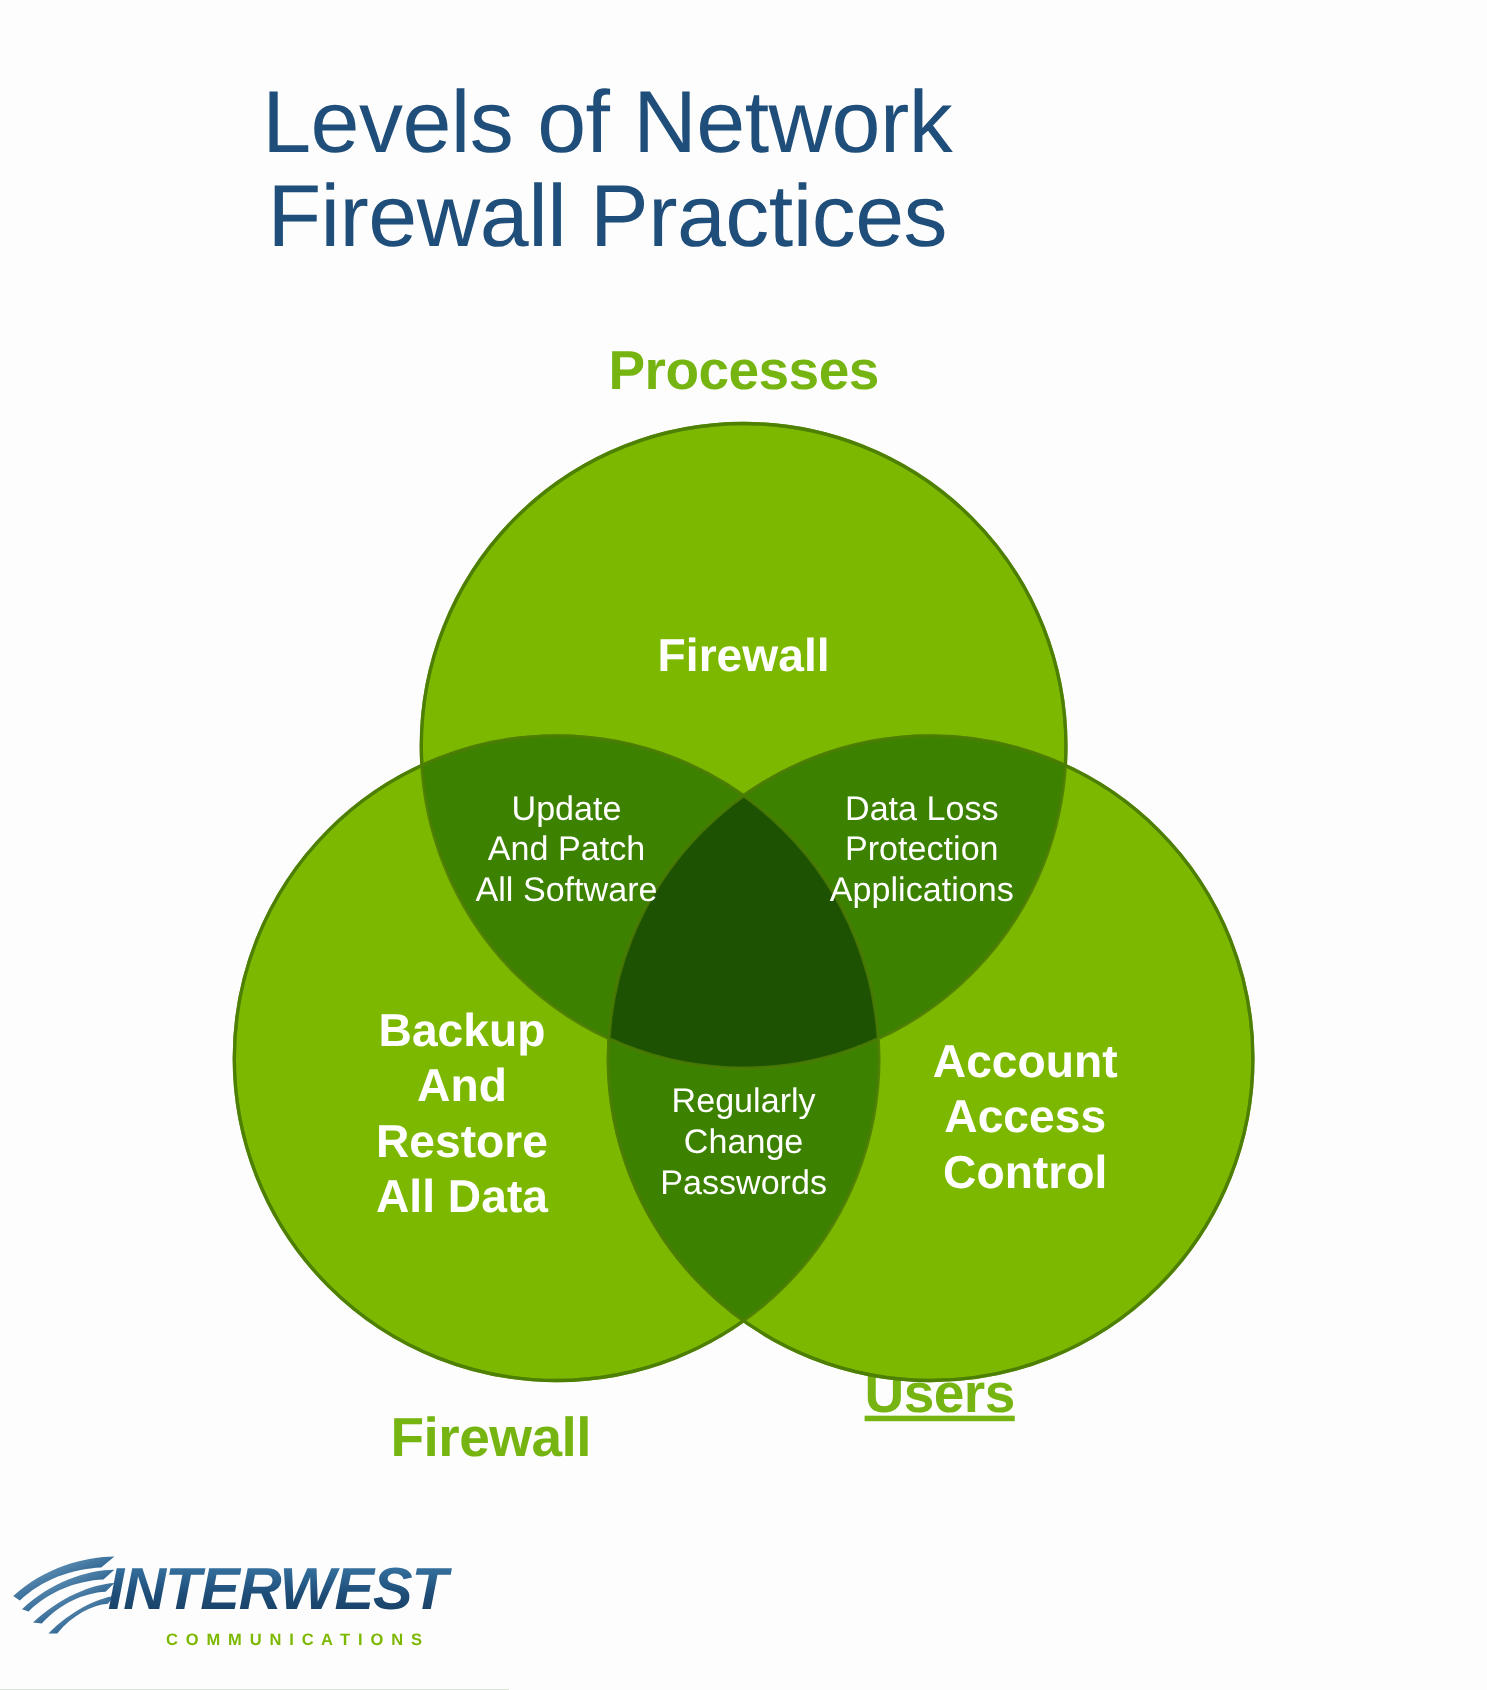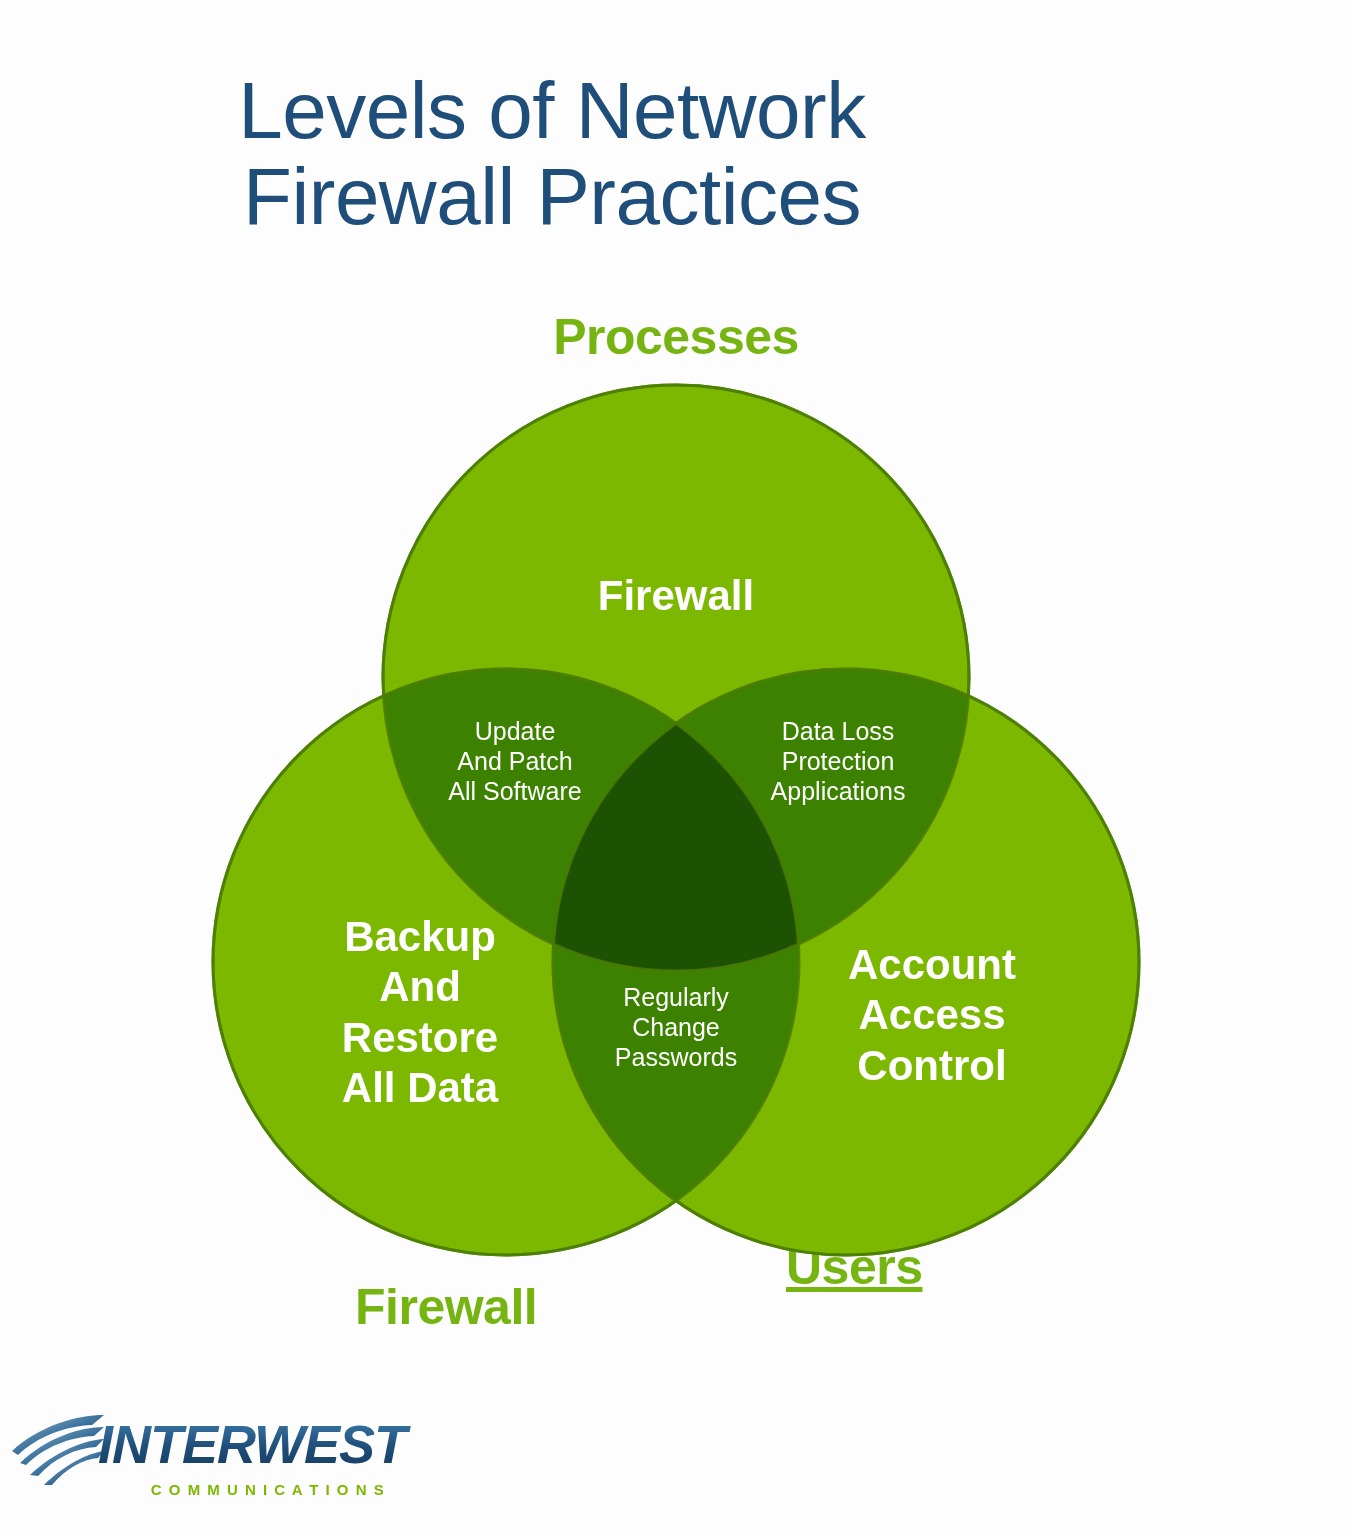--- a/index.html
+++ b/index.html
@@ -87,21 +87,21 @@
     line-height: 1.12;
     white-space: pre-line;
     pointer-events: none;
     font-family: "Liberation Sans", "DejaVu Sans", sans-serif;
   }
   .lbl-main {
     font-size: 42px;
     font-weight: bold;
   }
   .lbl-overlap {
-    font-size: 25px;
+    font-size: 31px;
     font-weight: 400;
     line-height: 1.2;
   }
 
   #lbl-firewall {
     left: 476px;
     top: 572px;
     width: 400px;
   }
   #lbl-backup {

